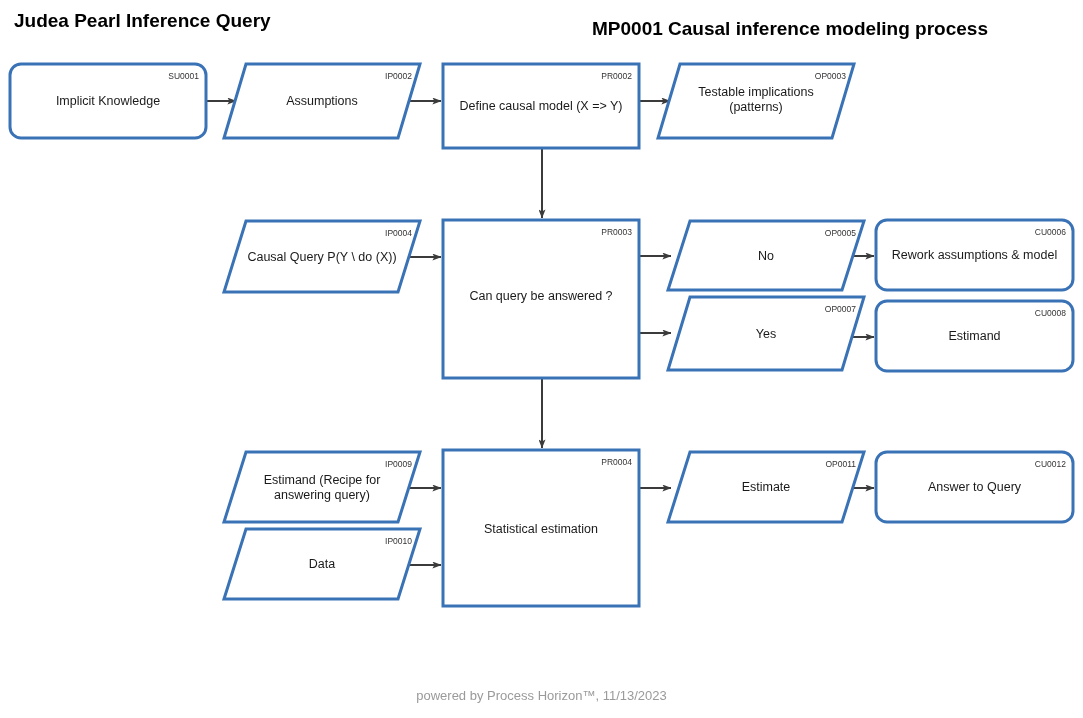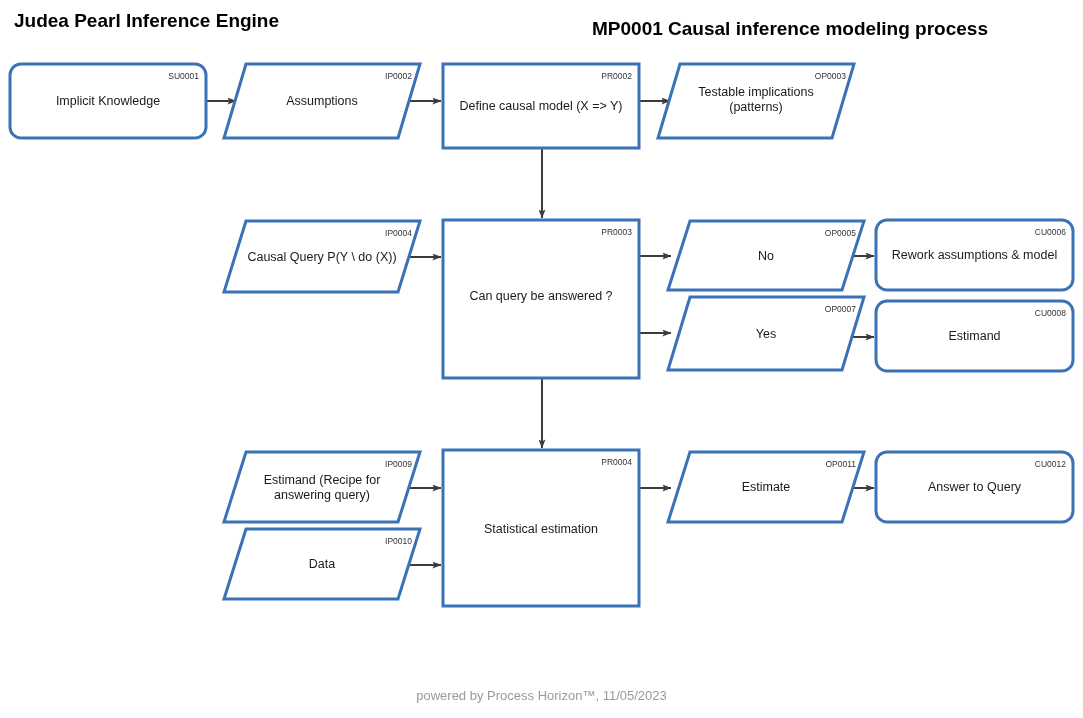--- a/index.html
+++ b/index.html
@@ -62,21 +62,21 @@
     width: 1083px;
     text-align: center;
     font-size: 13px;
     color: #9a9a9a;
     font-family: "Liberation Sans", sans-serif;
   }
 </style>
 </head>
 <body>
 
-<div class="title" id="title-left">Judea Pearl Inference Engine</div>
+<div class="title" id="title-left">Judea Pearl Inference Query</div>
 
 <div class="title" id="title-right">MP0001 Causal inference modeling process</div>
 
 <svg id="diagram-canvas" viewBox="0 0 1083 718">
   <defs>
     <marker id="arrowhead" markerWidth="9" markerHeight="7" refX="8.6" refY="3.5" orient="auto" markerUnits="userSpaceOnUse">
       <path d="M0,0 L9,3.5 L0,7 L2,3.5 Z" fill="#3b3b3b"></path>
     </marker>
   </defs>
   <g id="edge-layer">
@@ -169,13 +169,13 @@
         <text x="766" y="488" class="node-label">Estimate</text>
       </g>
       <g>
         <rect x="876" y="452" width="197" height="70" rx="11" ry="11" class="node-shape"></rect>
         <text x="1066" y="465" class="node-code">CU0012</text>
         <text x="974.5" y="488" class="node-label">Answer to Query</text>
       </g>
     </g>
 </svg>
 
-<div class="footer">powered by Process Horizon™, 11/05/2023</div>
+<div class="footer">powered by Process Horizon™, 11/13/2023</div>
 
 </body></html>

